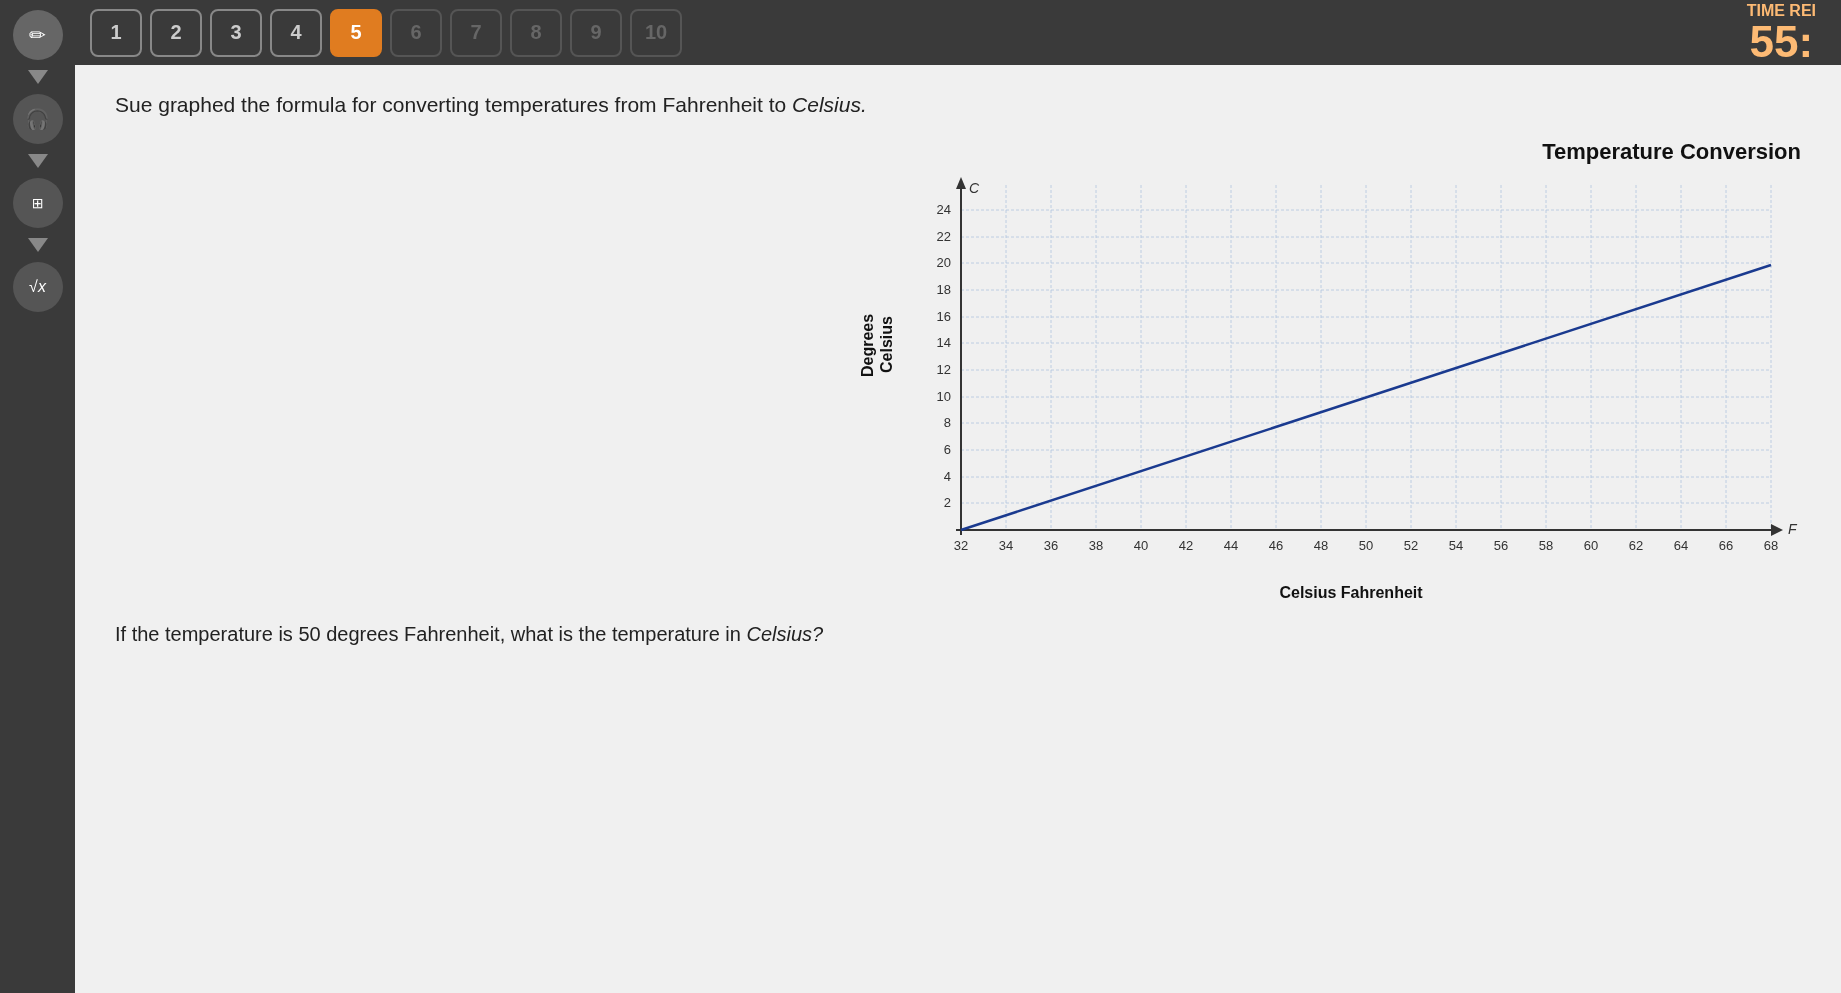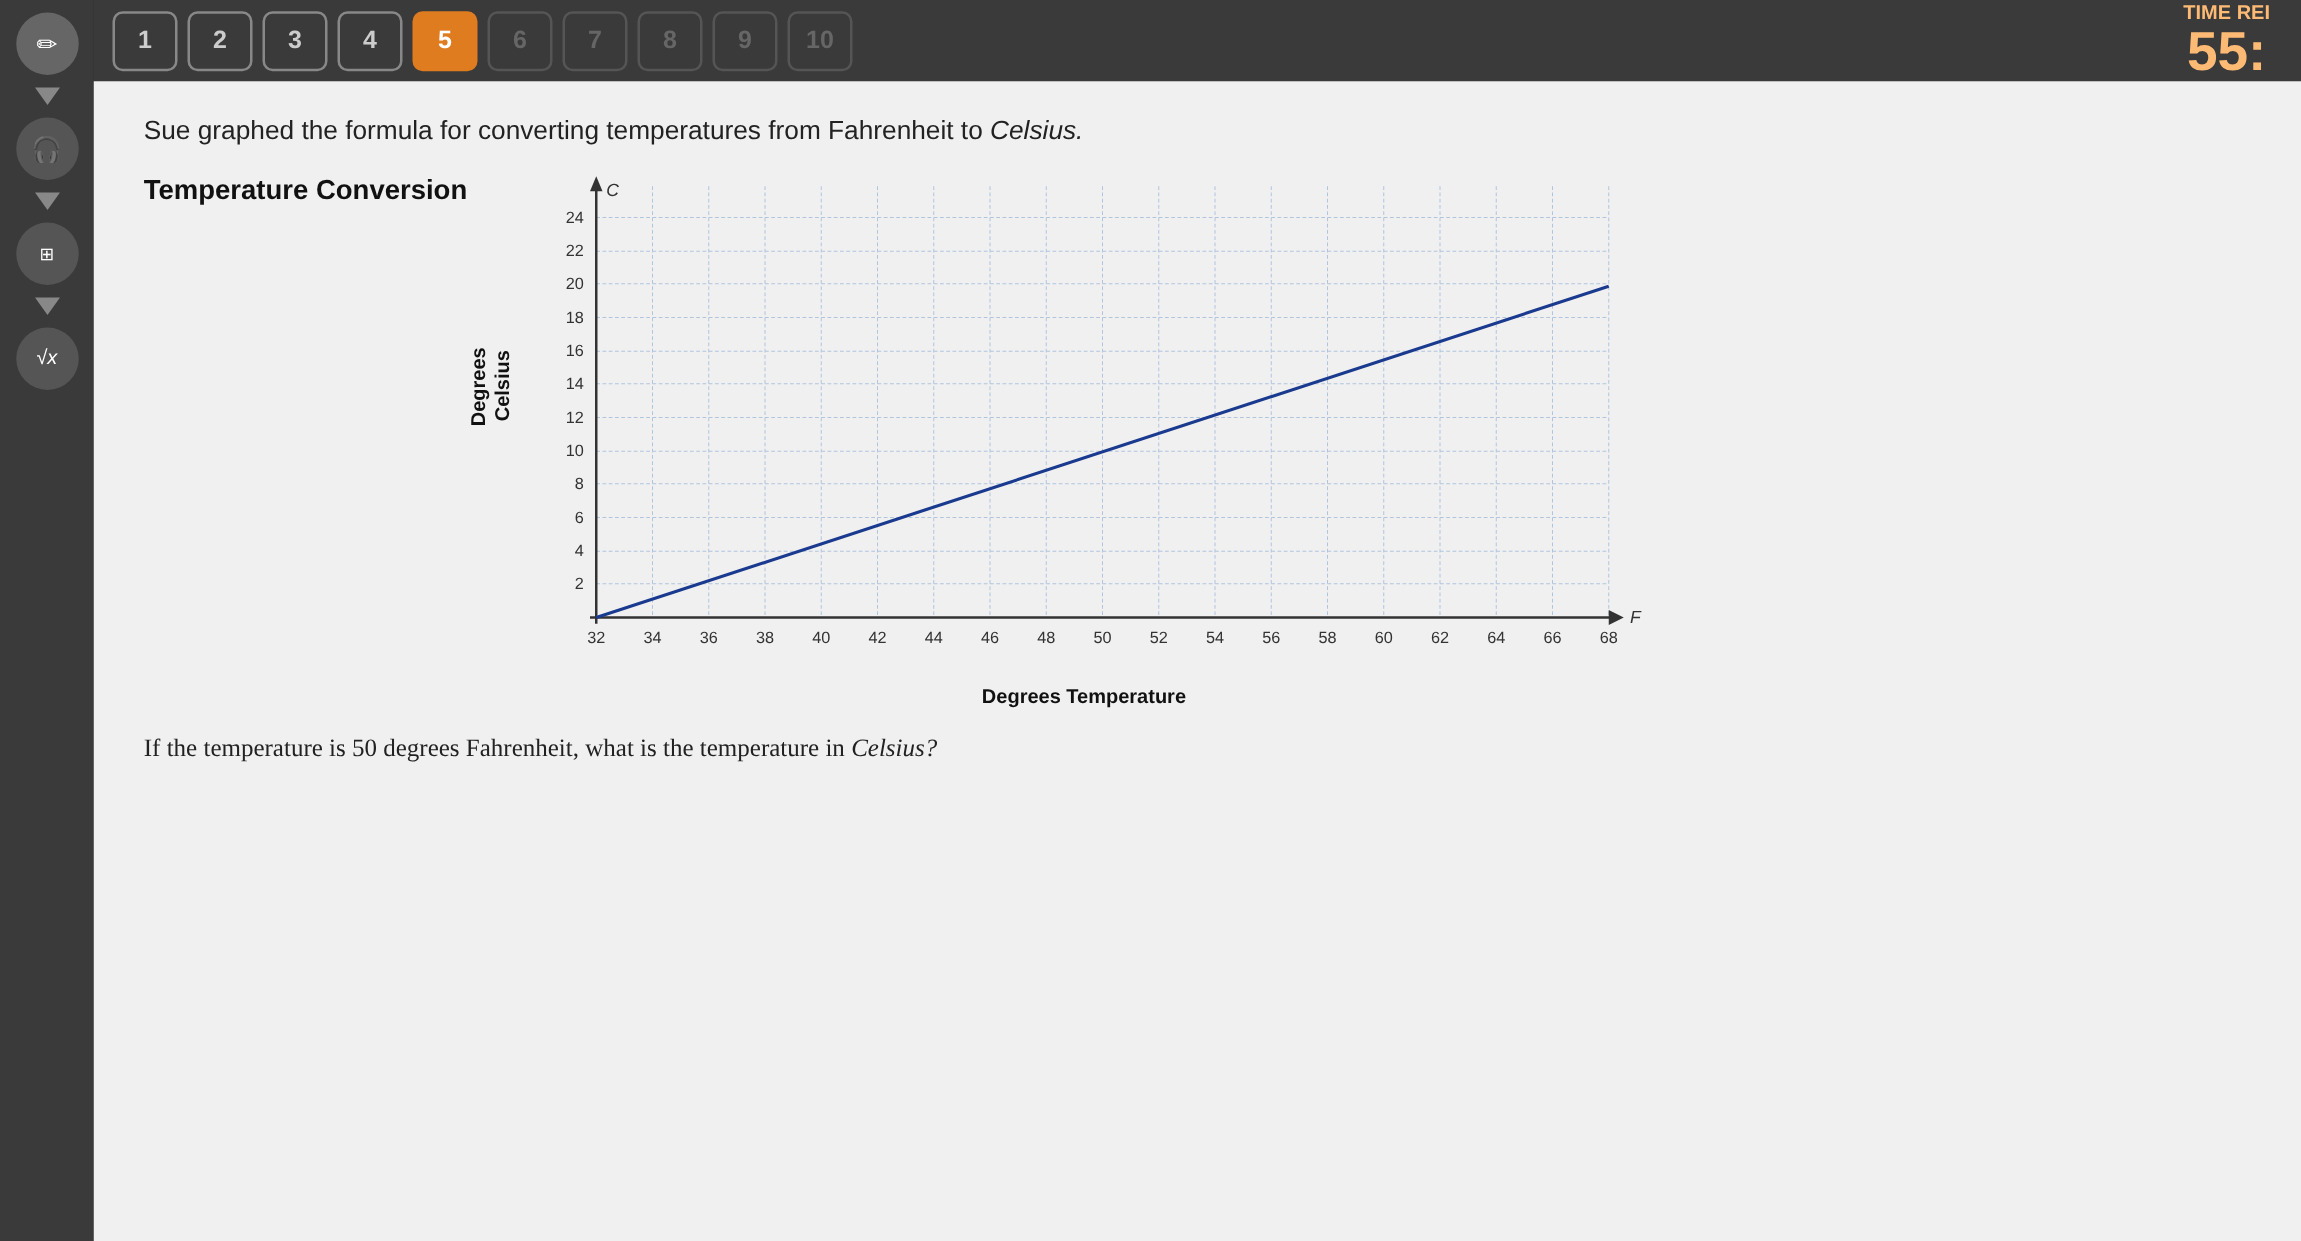--- a/index.html
+++ b/index.html
@@ -131,22 +131,22 @@
       line-height: 1.4;
     }
 
     .question-text em {
       font-style: italic;
     }
 
     
     .chart-container {
       display: flex;
-      flex-direction: row;
-      align-items: flex-start;
+      flex-direction: column;
+      align-items: flex-end;
       margin: 0 auto;
       width: 100%;
     }
 
     .chart-title {
       font-size: 22px;
       font-weight: bold;
       color: #111;
       margin-bottom: 10px;
     }
@@ -181,21 +181,20 @@
       color: #111;
       text-align: center;
       margin-top: 5px;
     }
 
     .bottom-question {
       font-size: 20px;
       color: #222;
       margin-top: 18px;
       line-height: 1.4;
-      font-family: Liberation Serif, serif;
     }
 
     .bottom-question em {
       font-style: italic;
     }
 
     
     .grid-line {
       stroke: #b0c4de;
       stroke-width: 0.8;
@@ -358,21 +357,21 @@
             <text class="axis-label-text" x="780" y="375" text-anchor="middle">64</text>
             <text class="axis-label-text" x="825" y="375" text-anchor="middle">66</text>
             <text class="axis-label-text" x="870" y="375" text-anchor="middle">68</text>
 
             <text class="axis-c-label" x="887" y="359">F</text>
 
             <line class="data-line" x1="60" y1="355" x2="870" y2="90"></line>
 
           </svg>
 
-          <div class="x-axis-label">Degrees Temperature</div>
+          <div class="x-axis-label">Celsius Fahrenheit</div>
         </div>
       </div>
     </div>
 
     <div class="bottom-question">
       If the temperature is 50 degrees Fahrenheit, what is the temperature in <em>Celsius?</em>
     </div>
   </div>
 
   <div style="position: relative; height: 0;">

